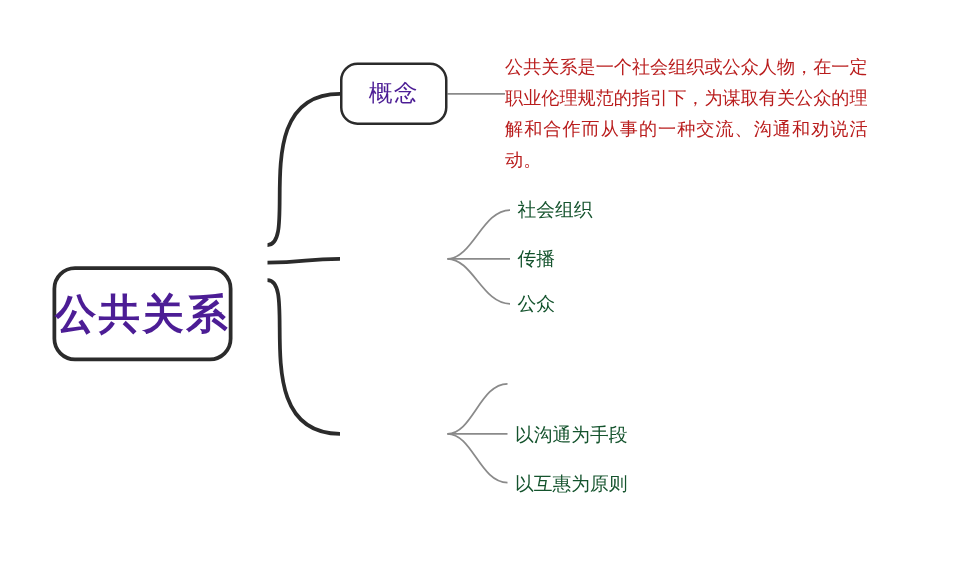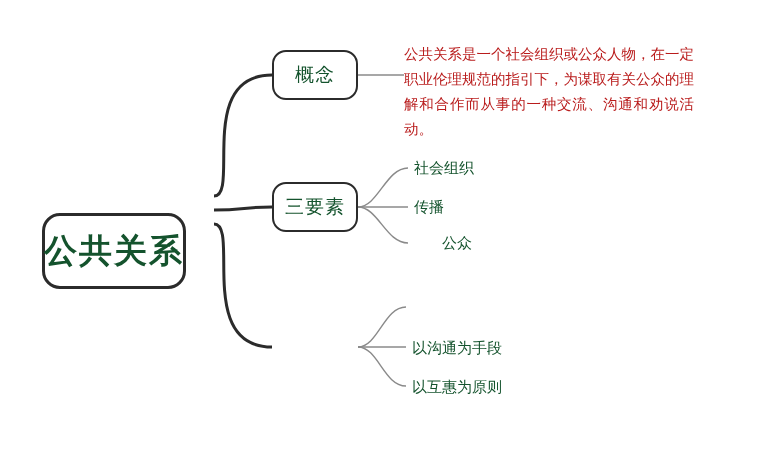--- a/index.html
+++ b/index.html
@@ -25,21 +25,21 @@
   }
   .node {
     position: absolute;
     box-sizing: border-box;
     display: flex;
     align-items: center;
     justify-content: center;
     background: #ffffff;
     border: 2.5px solid #2b2b2b;
     border-radius: 14px;
-    color: #14532d;
+    color: #4c1d95;
     text-align: center;
     white-space: nowrap;
   }
   .node.root {
     left: 42px;
     top: 172px;
     width: 144px;
     height: 76px;
     border-radius: 18px;
     border-width: 3px;
@@ -98,26 +98,23 @@
     <path d="M358 347 C 378 347, 384 386, 406 386" fill="none" stroke="#8a8a8a" stroke-width="1.4"></path>
   </svg>
 
   <div class="node root">
     <span>公共关系</span>
   </div>
 
   <div class="node branch b0">
     <span>概念</span>
   </div>
-  <div class="node branch b1">
-    <span>三要素</span>
-  </div>
 
   <div class="para">公共关系是一个社会组织或公众人物，在一定职业伦理规范的指引下，为谋取有关公众的理解和合作而从事的一种交流、沟通和劝说活动。</div>
 
   <div class="leaf" style="left:414px; top:159px;">社会组织</div>
   <div class="leaf" style="left:414px; top:198px;text-align:center;">传播</div>
-  <div class="leaf" style="left:414px; top:234px;margin-left:28px;">公众</div>
+  <div class="leaf" style="left:414px; top:234px;">公众</div>
 
   <div class="leaf" style="left:412px; top:339px;">以沟通为手段</div>
   <div class="leaf" style="left:412px; top:378px;">以互惠为原则</div>
 
 </div>
 
 </body></html>

